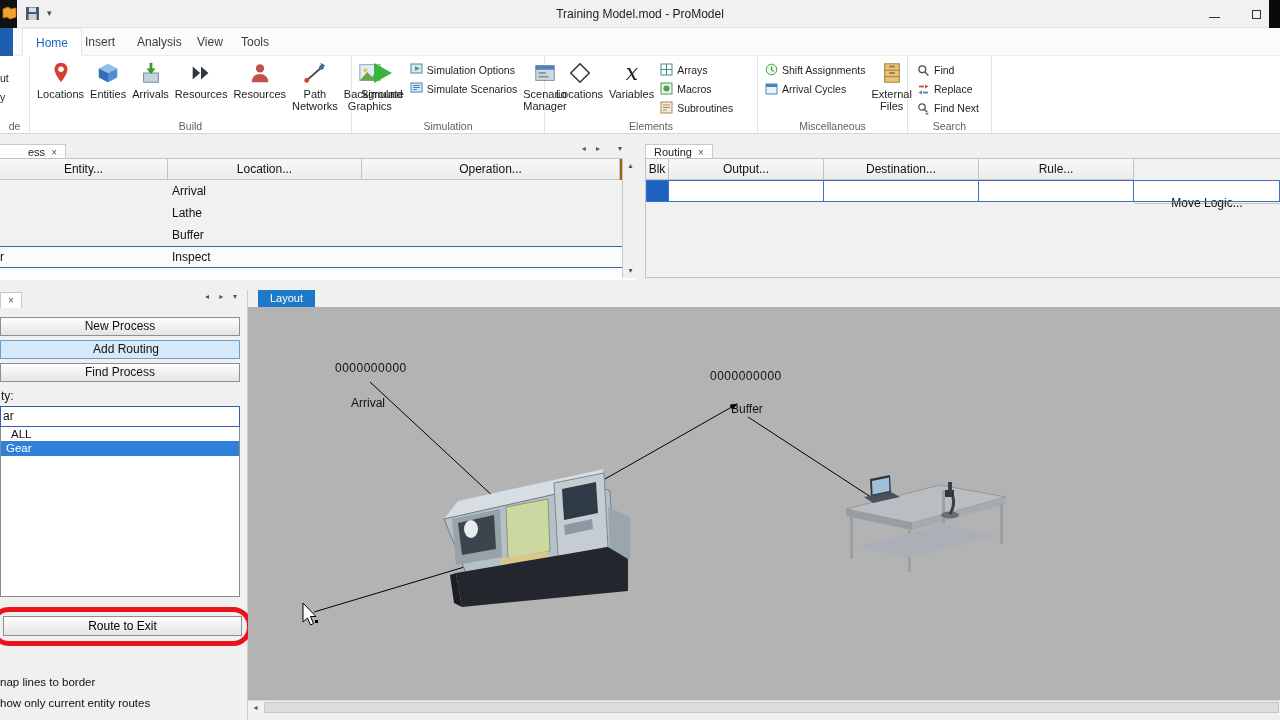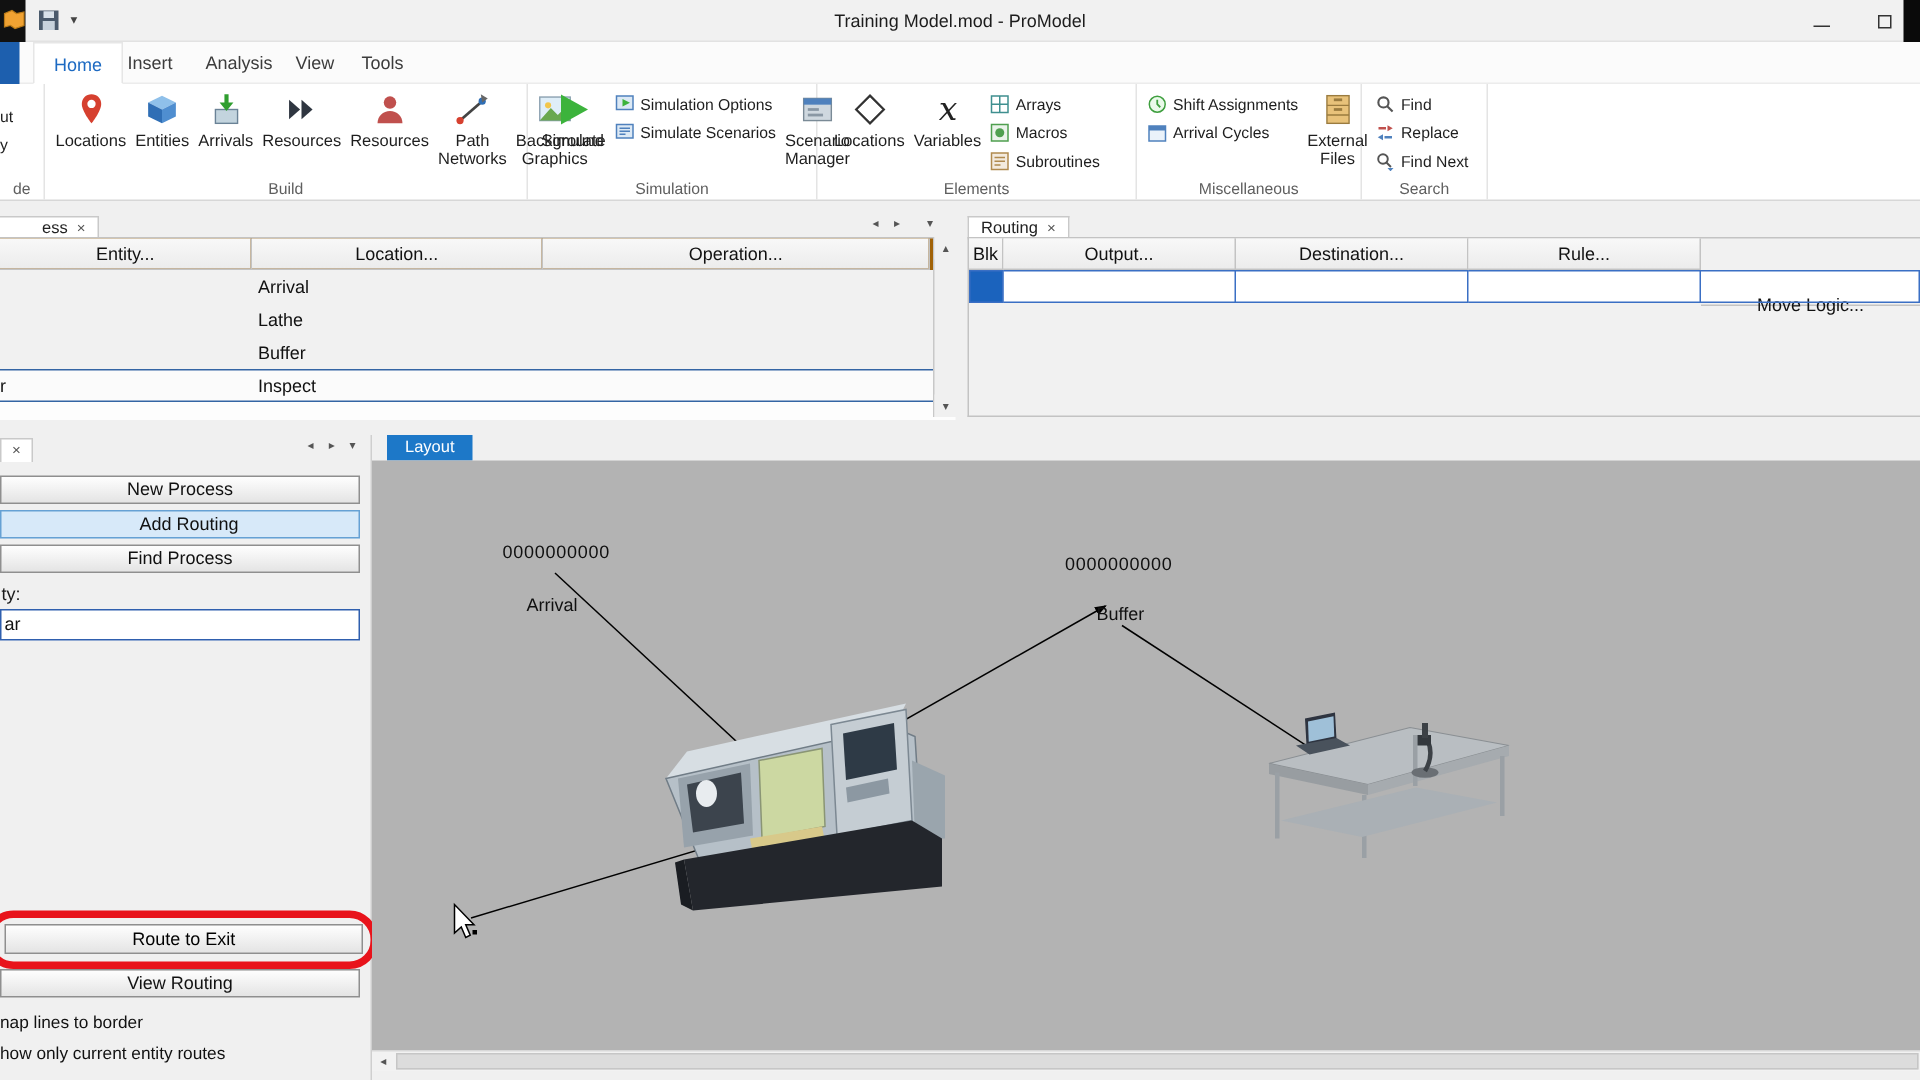--- a/index.html
+++ b/index.html
@@ -346,21 +346,21 @@
                 <rect x="10" y="12" width="6" height="2" fill="#9a7b3f"></rect>
               </svg>
             </span>
           <span class="lbl narrow">External Files</span>
         </div>
       </div>
       <div class="grp-label">Miscellaneous</div>
     </div>
 
     <div class="rgroup" style="left:908px; width:84px;">
-      <div class="rg-body" style="padding-left:6px;">
+      <div class="rg-body" style="padding-left:6px;align-items:center;">
         <div class="smallcol">
           <div class="rb-small">
             <span class="sic">
                 <svg width="13" height="13" viewBox="0 0 13 13">
                   <circle cx="5.3" cy="5.3" r="3.4" fill="none" stroke="#555" stroke-width="1.4"></circle>
                   <path d="M7.8 7.8l3.6 3.6" stroke="#555" stroke-width="1.4"></path>
                 </svg>
               </span>
             <span>Find</span>
           </div>
@@ -467,24 +467,27 @@
       <span class="navarrows" style="left:205px;">◂ ▸</span>
       <span class="navarrows" style="left:233px;">▾</span>
     </div>
 
     <button class="tool-btn" style="top:27px;">New Process</button>
     <button class="tool-btn sel" style="top:50px;padding-left:12px;">Add Routing</button>
     <button class="tool-btn" style="top:73px;">Find Process</button>
 
     <div id="entity-label">ty:</div>
     <div id="entity-combo">ar</div>
+    <div id="entity-list">
+      <div class="li">ALL</div>
+      <div class="li sel">Gear</div>
+    </div>
 
     <div id="red-ring"></div>
     <button id="route-exit">Route to Exit</button>
-    <button class="tool-btn" id="view-routing">View Routing</button>
 
     <div class="chk-label" style="top:386px;">nap lines to border</div>
     <div class="chk-label" style="top:407px;">how only current entity routes</div>
   </div>
 
   <div id="layout-panel">
     <div class="ptabstrip"></div>
     <div id="layout-tab">Layout</div>
 
     <div id="canvas">

